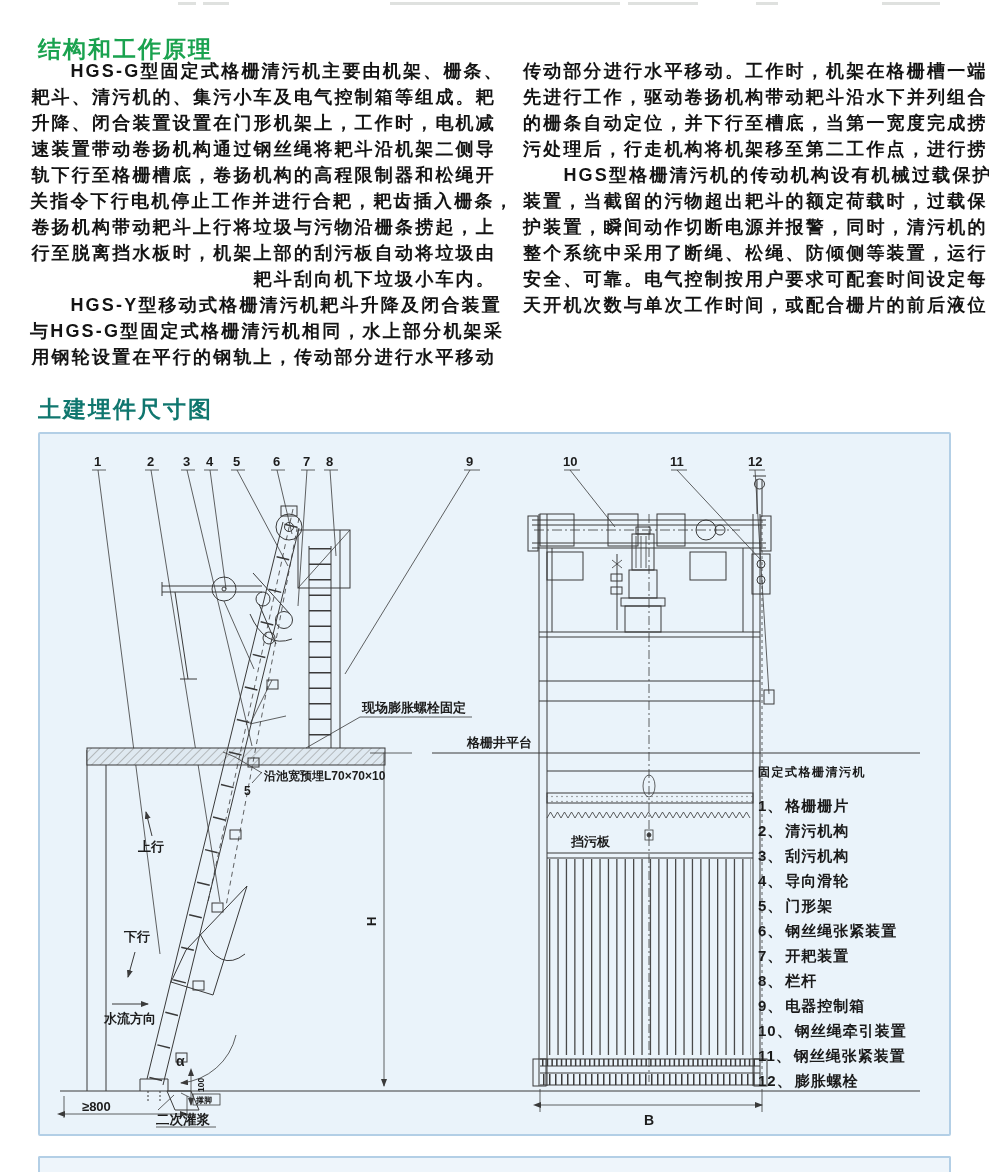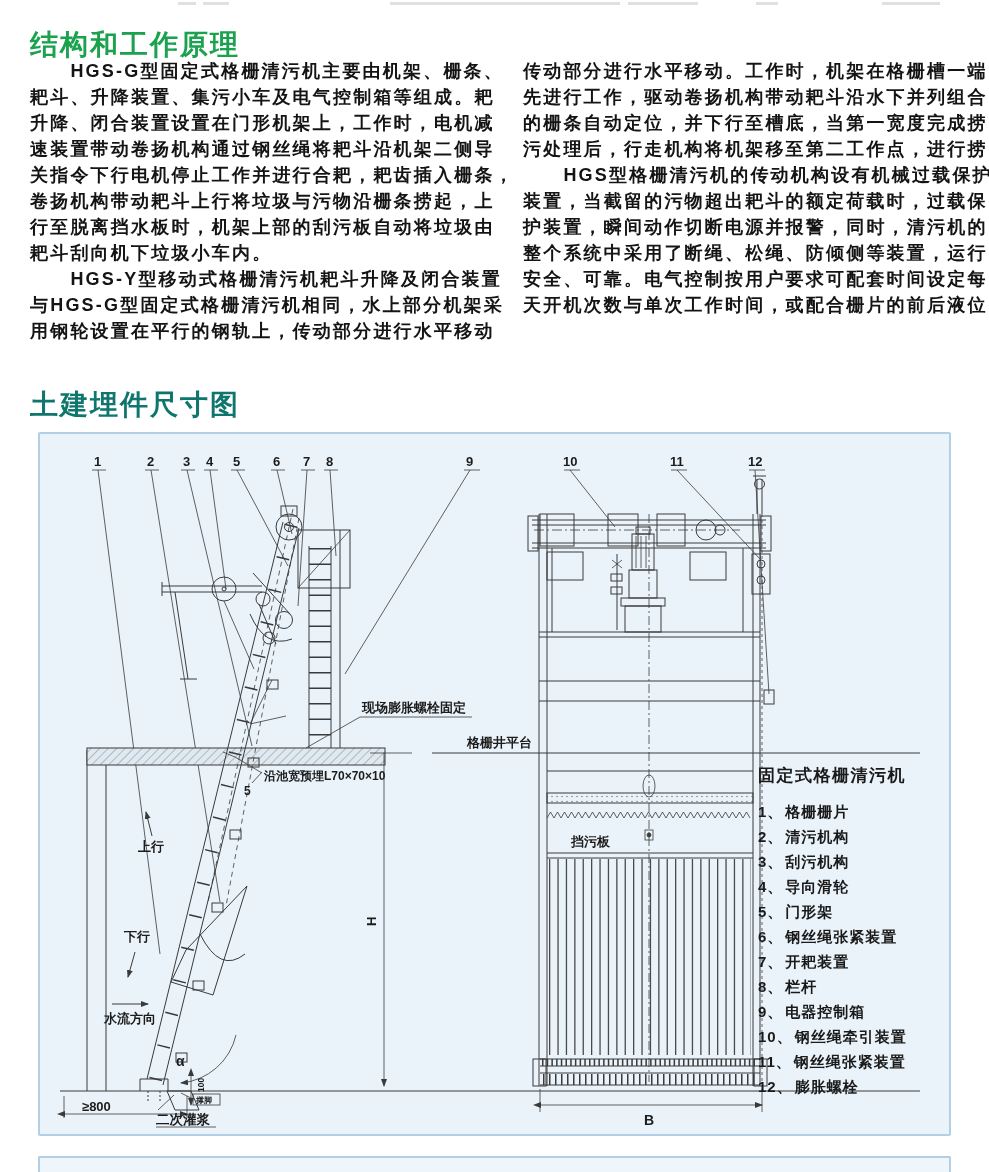--- a/index.html
+++ b/index.html
@@ -3,41 +3,41 @@
 <meta charset="utf-8">
 <style>
   html,body{margin:0;padding:0;}
   body{
     width:989px;height:1172px;position:relative;background:#ffffff;
     font-family:"Liberation Sans","DejaVu Sans",sans-serif;
     overflow:hidden;
   }
   .artifact{position:absolute;top:2px;height:3px;background:#b9bcb9;opacity:.45;}
   .h-green{
-    position:absolute;left:30px;margin:0;
-    font-size:28px;font-weight:bold;letter-spacing:2px;
+    position:absolute;left:30px;margin:8px;
+    font-size:23px;font-weight:bold;letter-spacing:2px;
   }
   #h1{top:26px;}
   #h2{top:386px;}
   .col{position:absolute;top:58px;}
-  #col-left{left:30px;width:466px;}
+  #col-left{left:30px;width:466px;text-align:right;}
   #col-right{left:500px;width:468px;margin-left:23px;}
   .tline{
     height:26px;line-height:26px;white-space:nowrap;
     font-size:18px;font-weight:bold;letter-spacing:2.2px;color:#141414;
   }
   #panel{
     position:absolute;left:38px;top:432px;width:909px;height:700px;
     border:2px solid #b3cfe6;background:#eaf3fa;border-radius:2px;
   }
   #panel svg{position:absolute;left:0;top:0;}
   #legend{
     position:absolute;left:718px;top:330px;width:188px;color:#1a1a1a;
   }
-  #legend .lg-title{font-size:17px;font-weight:bold;letter-spacing:1.5px;margin-bottom:12px;}
+  #legend .lg-title{font-size:12px;font-weight:bold;letter-spacing:1.5px;margin-bottom:12px;}
   .lg-item{display:flex;height:25px;line-height:25px;font-size:15px;font-weight:bold;letter-spacing:1px;}
   .lg-item .num{flex:0 0 auto;margin-right:2px;}
   #bottom-strip{
     position:absolute;left:38px;top:1156px;width:909px;height:16px;
     background:#eef5fb;border:2px solid #b3cfe6;border-bottom:none;
     border-radius:2px 2px 0 0;
   }
   svg text{fill:#1c1c1c;font-weight:bold;font-family:"Liberation Sans","DejaVu Sans",sans-serif;}
   .ink{stroke:#3a3a3a;fill:none;stroke-width:1;}
   .thin{stroke-width:.8;}
@@ -51,23 +51,24 @@
   <span class="artifact" style="left:390px;width:230px"></span>
   <span class="artifact" style="left:628px;width:70px"></span>
   <span class="artifact" style="left:756px;width:22px"></span>
   <span class="artifact" style="left:882px;width:58px"></span>
 </div>
 
 <h2 id="h1" class="h-green" style="color:#1aa24f">结构和工作原理</h2>
 
 <div id="col-left" class="col">
   <div class="tline">　　HGS-G型固定式格栅清污机主要由机架、栅条、</div>
-  <div class="tline">耙斗、升降装置、集污小车及电气控制箱等组成。耙</div>
+  <div class="tline">耙斗、清污机的、集污小车及电气控制箱等组成。耙</div>
   <div class="tline">升降、闭合装置设置在门形机架上，工作时，电机减</div>
   <div class="tline">速装置带动卷扬机构通过钢丝绳将耙斗沿机架二侧导</div>
+  <div class="tline">轨下行至格栅槽底，卷扬机构的高程限制器和松绳开</div>
   <div class="tline">关指令下行电机停止工作并进行合耙，耙齿插入栅条，</div>
   <div class="tline">卷扬机构带动耙斗上行将垃圾与污物沿栅条捞起，上</div>
   <div class="tline">行至脱离挡水板时，机架上部的刮污板自动将垃圾由</div>
   <div class="tline">耙斗刮向机下垃圾小车内。</div>
   <div class="tline">　　HGS-Y型移动式格栅清污机耙斗升降及闭合装置</div>
   <div class="tline">与HGS-G型固定式格栅清污机相同，水上部分机架采</div>
   <div class="tline">用钢轮设置在平行的钢轨上，传动部分进行水平移动</div>
 </div>
 
 <div id="col-right" class="col">

